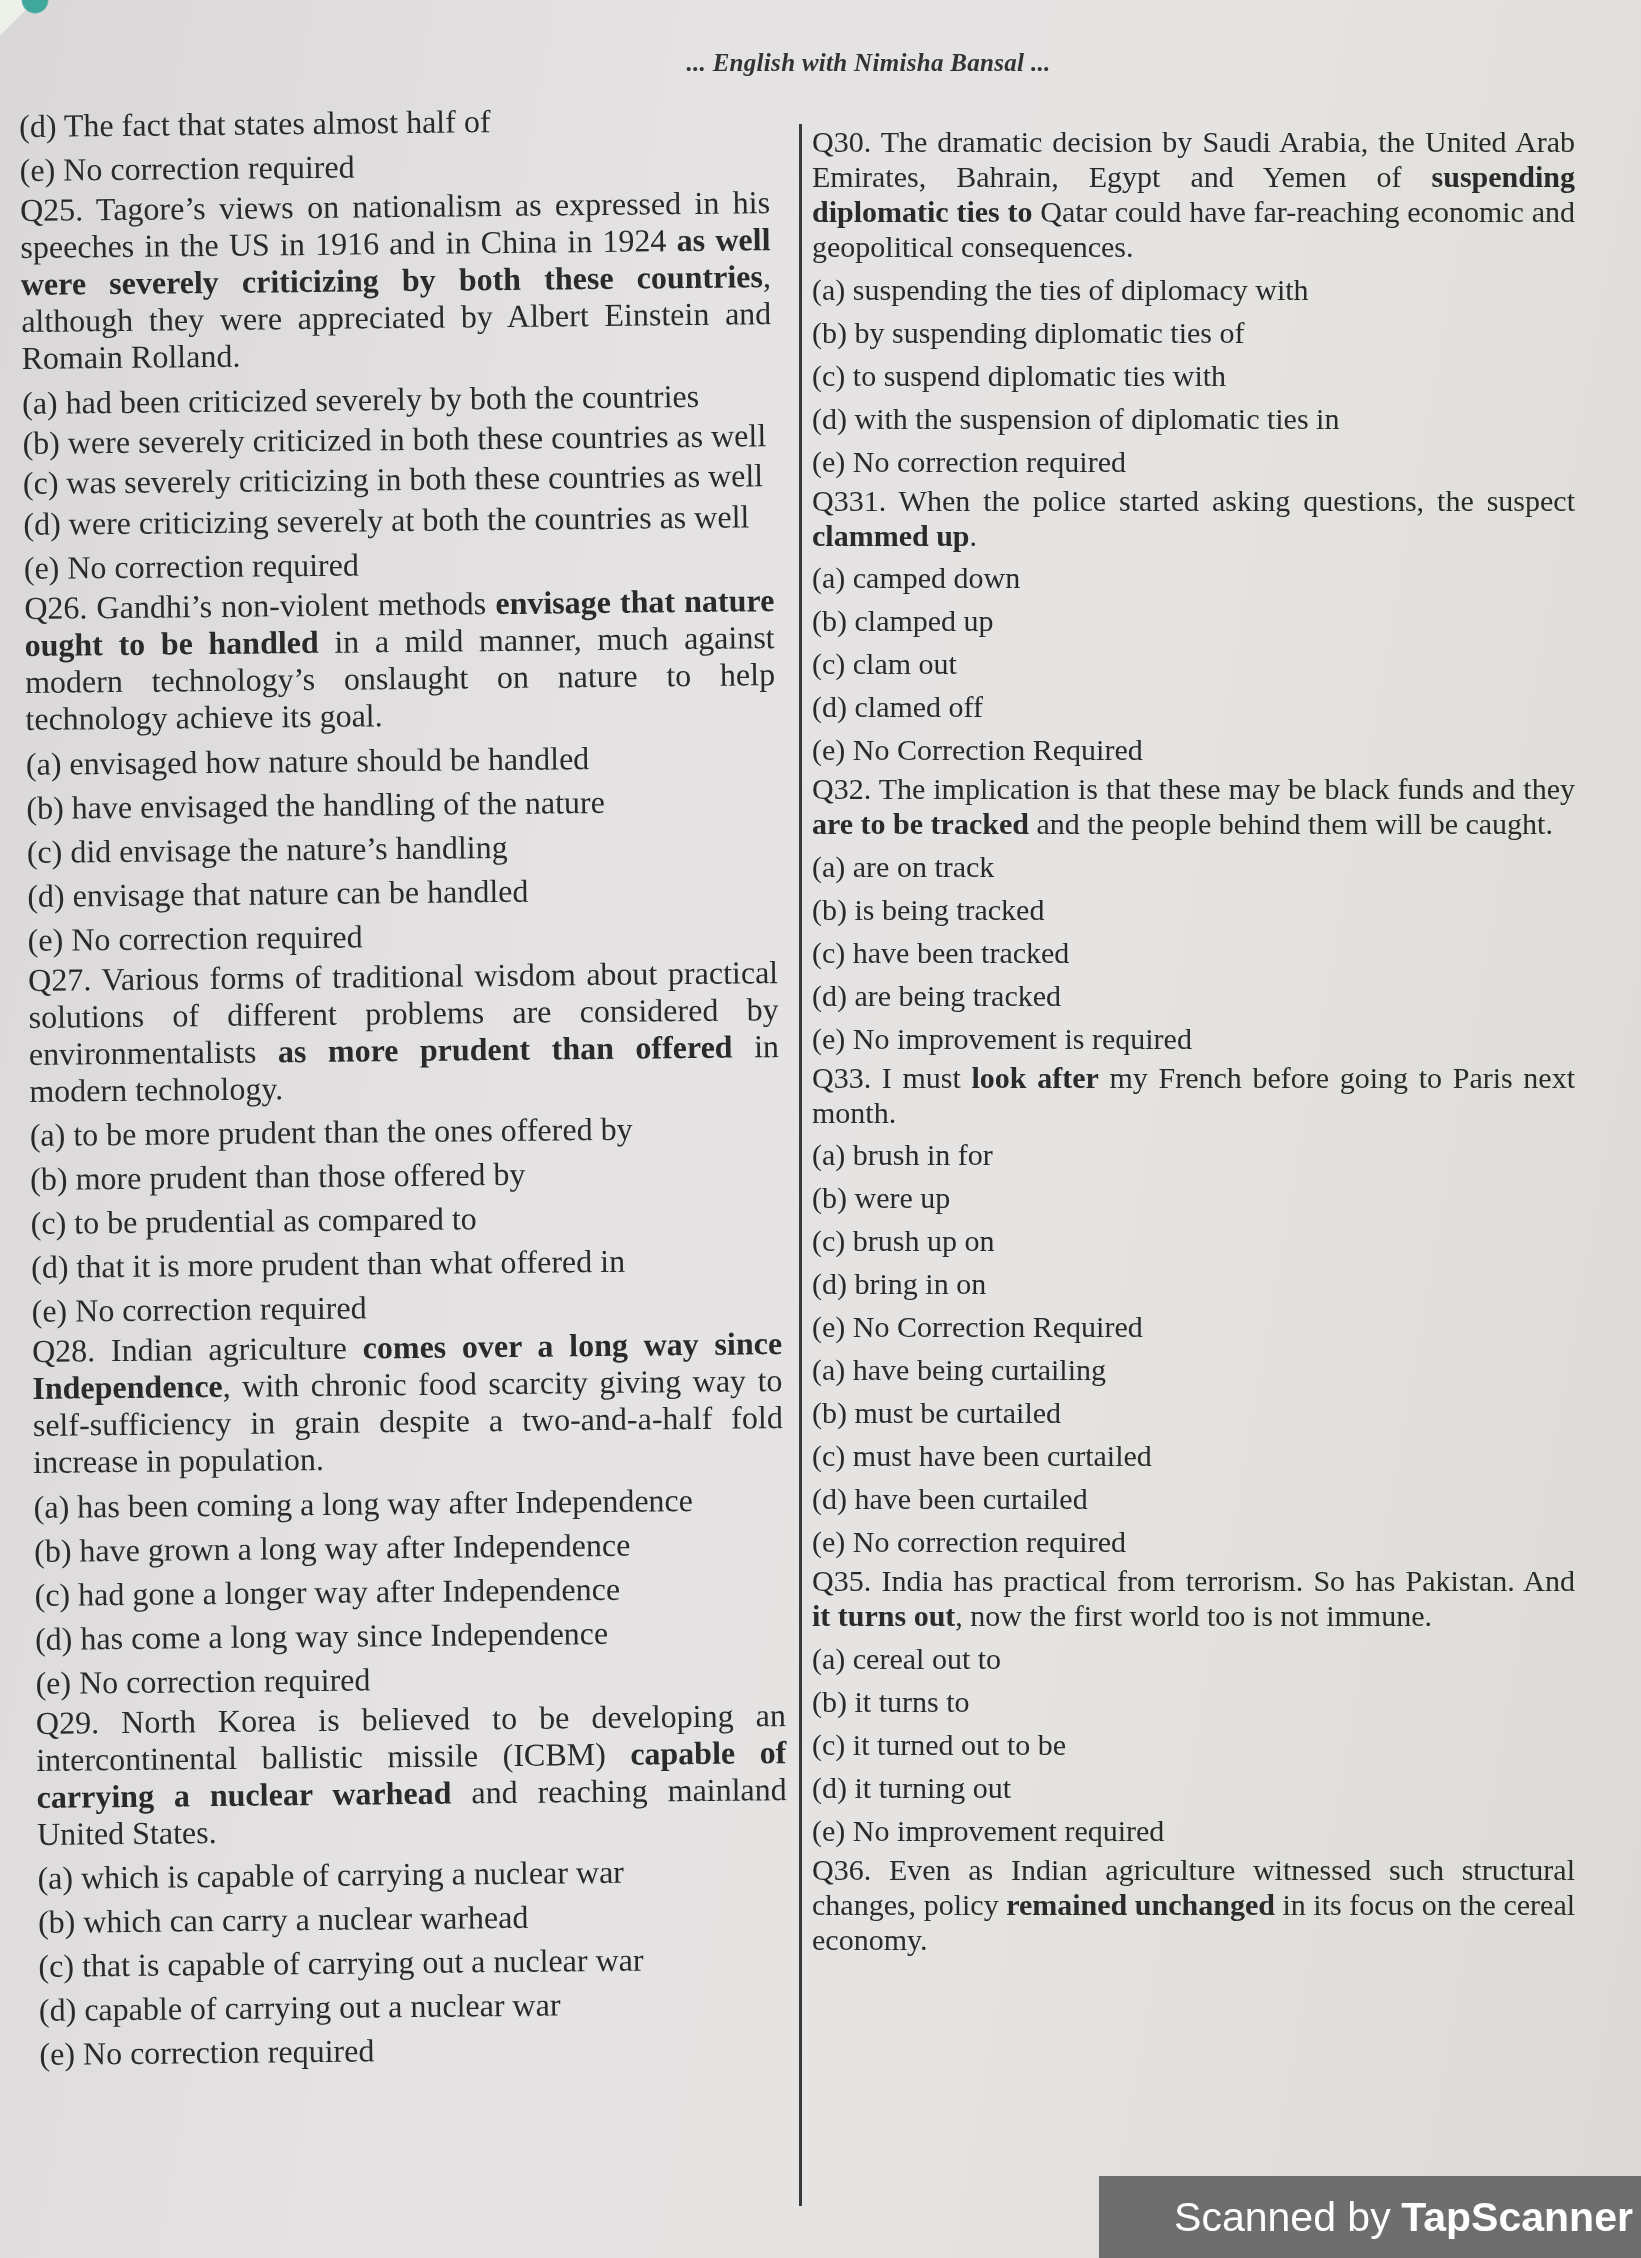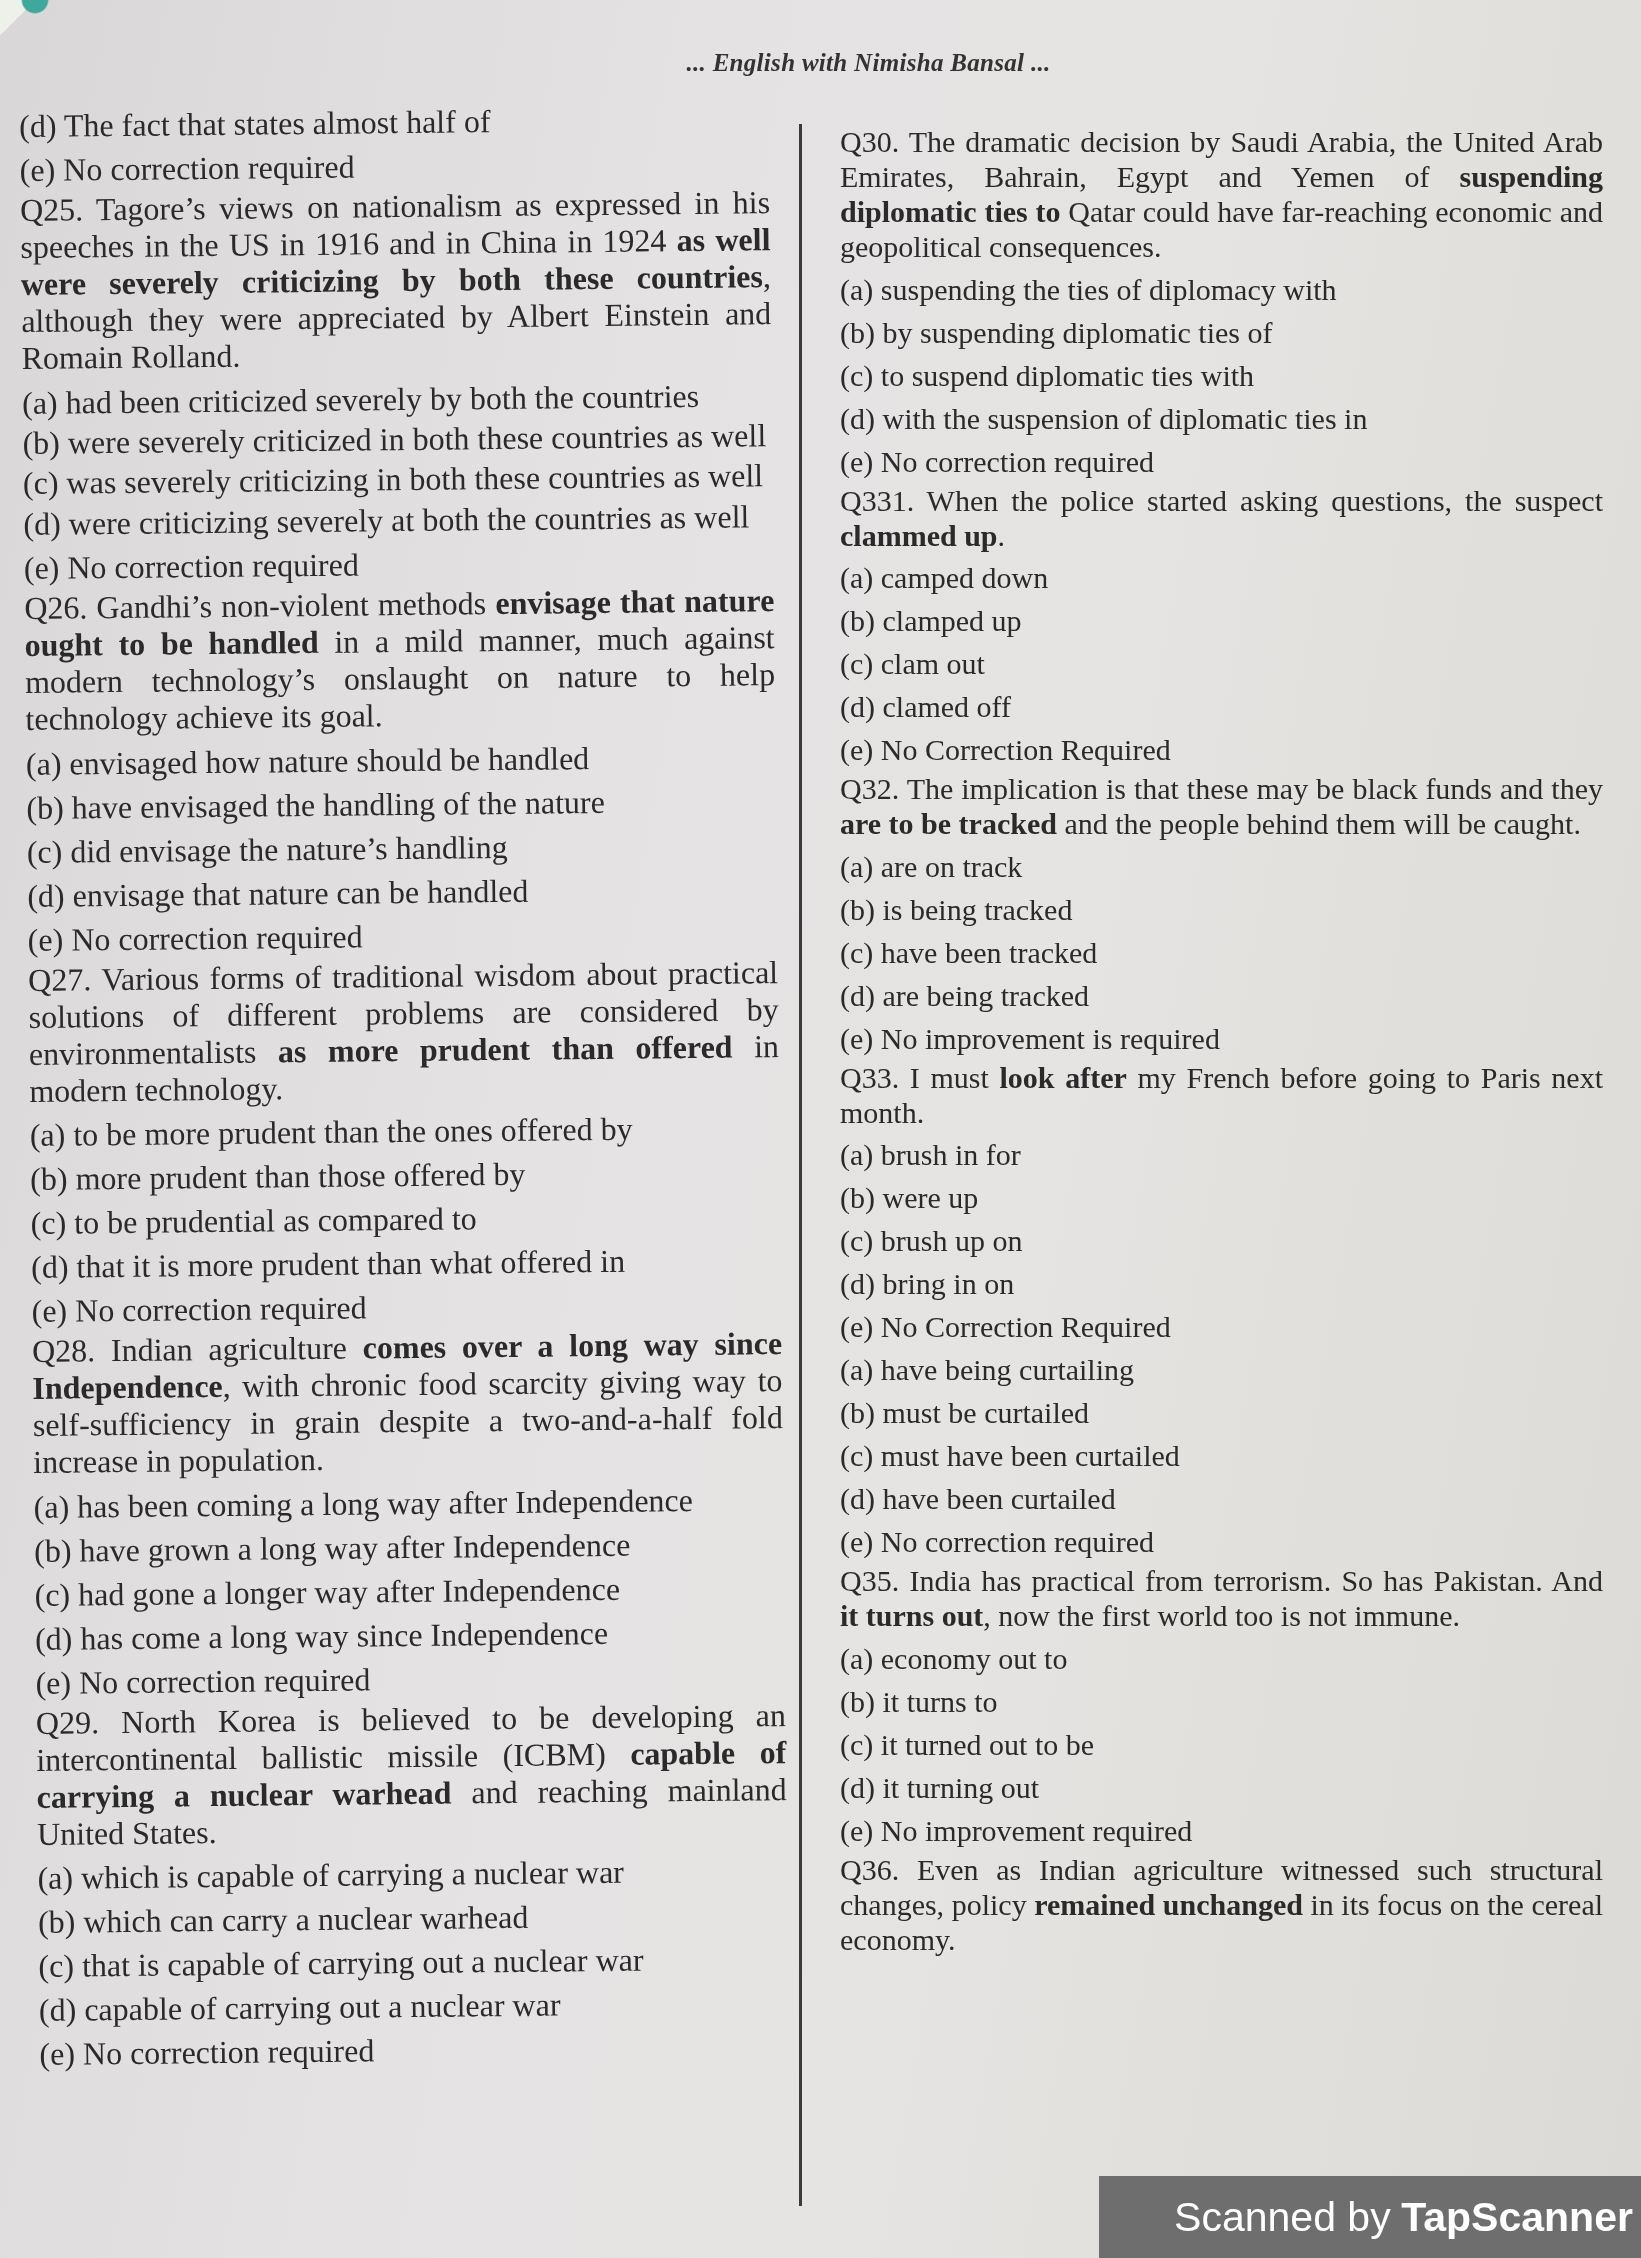--- a/index.html
+++ b/index.html
@@ -51,21 +51,20 @@
       width: 750px;
       font-size: 32px;
       transform: rotate(-0.6deg);
       transform-origin: 0 0;
     }
     .col-right {
       left: 812px;
       width: 763px;
       font-size: 30px;
       top: 124px;
-      margin-left: 28px;
     }
     .divider {
       position: absolute;
       left: 799px;
       top: 124px;
       width: 2.6px;
       height: 2082px;
       background: #3a3a3a;
     }
     .q {
@@ -208,21 +207,21 @@
   <div class="q">
     <p class="opt"><span>(a)</span> <span>have being curtailing</span></p>
     <p class="opt"><span>(b)</span> <span>must be curtailed</span></p>
     <p class="opt"><span>(c)</span> <span>must have been curtailed</span></p>
     <p class="opt"><span>(d)</span> <span>have been curtailed</span></p>
     <p class="opt"><span>(e)</span> <span>No correction required</span></p>
   </div>
 
   <div class="q">
     <p class="q-stem"><span>Q35.</span> <span>India has practical from terrorism. So has Pakistan. And</span> <span class="b">it turns out</span><span>, now the first world too is not immune.</span></p>
-    <p class="opt"><span>(a)</span> <span>economy out to</span></p>
+    <p class="opt"><span>(a)</span> <span>cereal out to</span></p>
     <p class="opt"><span>(b)</span> <span>it turns to</span></p>
     <p class="opt"><span>(c)</span> <span>it turned out to be</span></p>
     <p class="opt"><span>(d)</span> <span>it turning out</span></p>
     <p class="opt"><span>(e)</span> <span>No improvement required</span></p>
   </div>
 
   <div class="q">
     <p class="q-stem"><span>Q36.</span> <span>Even as Indian agriculture witnessed such structural changes, policy</span> <span class="b">remained unchanged</span> <span>in its focus on the cereal economy.</span></p>
   </div>
 </div>

